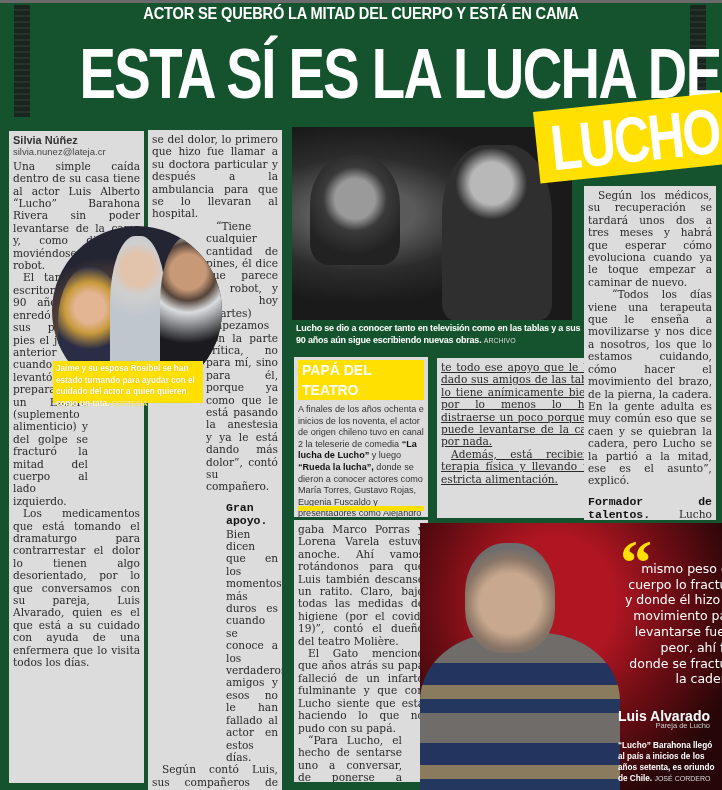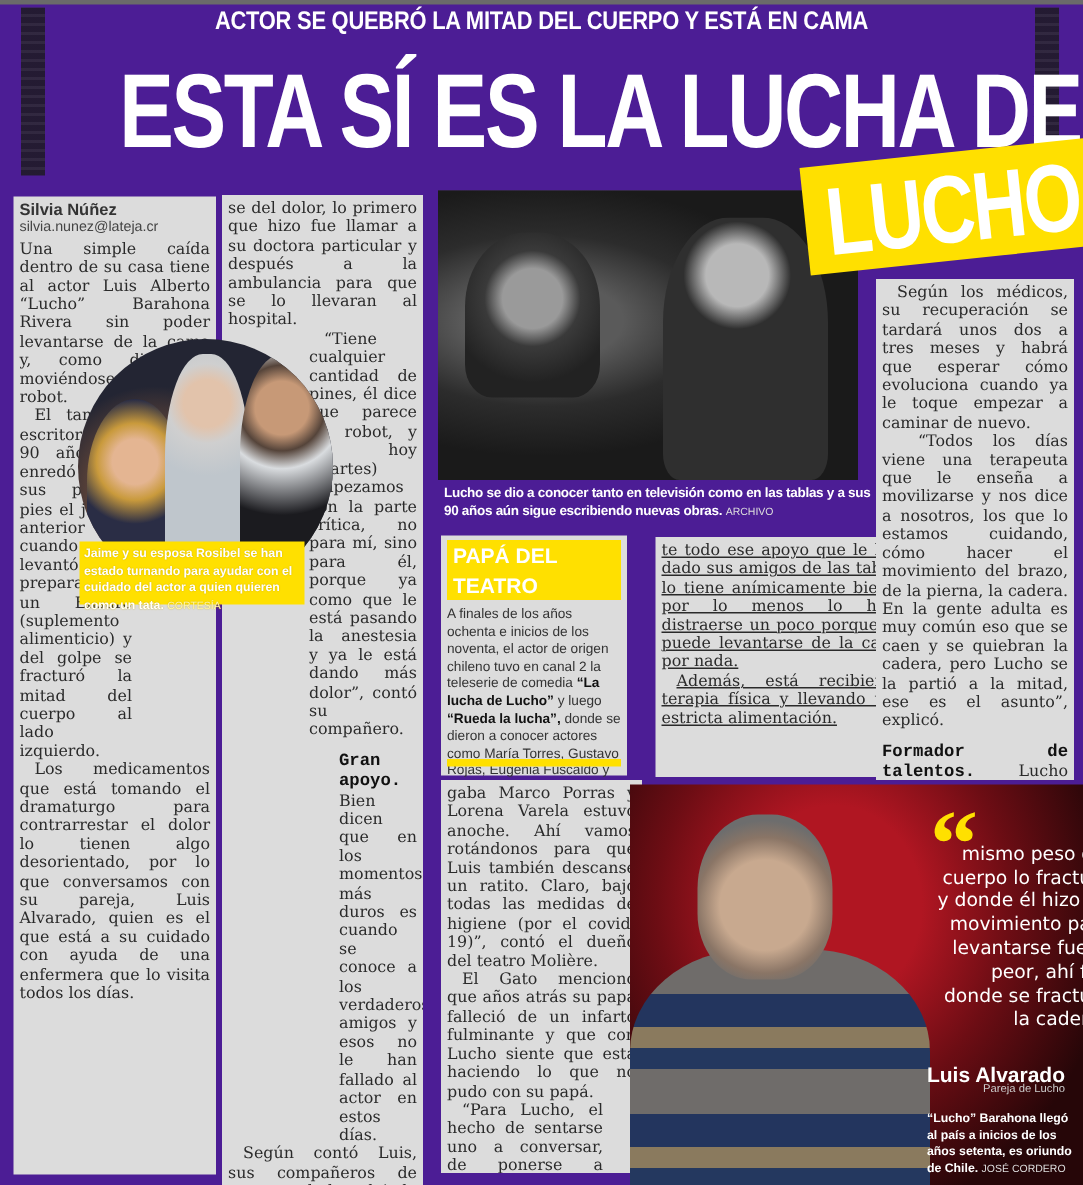--- a/index.html
+++ b/index.html
@@ -1,17 +1,17 @@
 <!DOCTYPE html>
 <html><head>
 <meta charset="utf-8">
 <style>
   * { box-sizing: border-box; margin: 0; padding: 0; }
   body { width: 722px; height: 790px; background: #0d0a0a; overflow: hidden; position: relative; font-family: "DejaVu Serif", serif; }
-  .page { position: absolute; left: 0; top: 0; width: 722px; height: 790px; background: #4c1d95; }
+  .page { position: absolute; left: 0; top: 0; width: 722px; height: 790px; background: #14532d; }
   .topline { position: absolute; left: 0; top: 0; width: 722px; height: 3px; background: #6a6a6a; }
   .curtain { position: absolute; top: 5px; width: 16px; height: 112px; background: repeating-linear-gradient(0deg,#1a1a1a 0 4px,#2b2b2b 4px 6px); opacity: .8; }
   .kicker { position: absolute; left: 0; top: 4px; width: 722px; text-align: center; color: #fff; font-family: "Liberation Sans", sans-serif; font-weight: bold; font-size: 17px; letter-spacing: -0.2px; transform: scaleX(0.86); }
   .headline { position: absolute; left: 0; top: 34px; width: 722px; text-align: center; color: #fff; font-family: "Liberation Sans", sans-serif; font-weight: bold; font-size: 70px; line-height: 80px; letter-spacing: -2px; transform: scaleX(0.78); white-space: nowrap; }
   .lucho-tag { position: absolute; left: 533px; top: 112px; width: 194px; height: 72px; background: #ffe000; transform: rotate(-6deg); transform-origin: left top; }
   .lucho-tag span { position: absolute; left: 14px; top: -2px; color: #fff; font-family: "Liberation Sans", sans-serif; font-weight: bold; font-size: 64px; line-height: 80px; letter-spacing: -2px; transform: scaleX(0.78); transform-origin: left top; display: block; white-space: nowrap; }
 
   .col { position: absolute; background: #dcdcdc; color: #2a2a2a; font-size: 10.6px; line-height: 12.4px; padding: 3px 4px; text-align: justify; hyphens: auto; overflow: hidden; }
   .col p { text-indent: 10px; }
   .col p.noind { text-indent: 0; }
@@ -25,21 +25,21 @@
   .photo-caption { position: absolute; left: 296px; top: 322px; width: 288px; color: #fff; font-family: "Liberation Sans", sans-serif; font-weight: bold; font-size: 9px; line-height: 12px; letter-spacing: -0.2px; }
   .credit { font-weight: normal; font-size: 7px; color: #ddd; letter-spacing: 0; }
 
   .circle-photo { position: absolute; left: 52px; top: 226px; width: 170px; height: 170px; border-radius: 50%; overflow: hidden; background: radial-gradient(circle at 30% 60%, #d9a36a 0 12%, #6a4a3a 22%, #232533 45%), #1c1c24; }
   .circle-photo .p1 { position: absolute; left: 6px; top: 40px; width: 64px; height: 110px; border-radius: 50% 50% 30% 30%; background: radial-gradient(circle at 50% 38%, #e4b592 0 20%, #c99a3c 34%, #2a2d45 55%); }
   .circle-photo .p2 { position: absolute; left: 58px; top: 10px; width: 56px; height: 150px; border-radius: 45% 45% 10% 10%; background: radial-gradient(circle at 50% 22%, #e2c3ab 0 13%, #cfcfcf 22%, #bfc6cc 40%); }
   .circle-photo .p3 { position: absolute; left: 108px; top: 10px; width: 62px; height: 150px; border-radius: 45% 45% 10% 10%; background: radial-gradient(circle at 45% 24%, #c79977 0 15%, #55443a 24%, #d9dcdf 34%, #1b1b1f 60%); }
   .circle-caption { position: absolute; left: 53px; top: 361px; width: 150px; height: 42px; background: #ffe000; padding: 2px 3px; color: #fff; font-family: "Liberation Sans", sans-serif; font-weight: bold; font-size: 8.2px; line-height: 11.5px; text-shadow: 0 0 1px #c9a800; }
   .circle-caption .credit { color: #fff8b0; }
 
-  .box-teatro { position: absolute; left: 294px; top: 357px; width: 124px; height: 160px; background: #dcdcdc; padding: 3px 4px; }
+  .box-teatro { position: absolute; left: 294px; top: 357px; width: 134px; height: 160px; background: #dcdcdc; padding: 3px 4px; }
   .box-teatro .title { background: #ffe000; color: #fff; font-family: "Liberation Sans", sans-serif; font-weight: bold; font-size: 14px; line-height: 20px; padding: 0 4px; letter-spacing: 0; transform-origin: left; }
   .box-teatro .body { font-family: "Liberation Sans", sans-serif; font-size: 9.1px; line-height: 11.6px; color: #333; margin-top: 4px; }
   .box-teatro .body b { color: #111; }
   .box-teatro .bar { position: absolute; left: 4px; right: 4px; bottom: 6px; height: 5px; background: #ffe000; }
 
   .portrait { position: absolute; left: 420px; top: 523px; width: 302px; height: 267px; background: radial-gradient(ellipse at 45% 30%, #b01622 0 25%, #6d0d14 50%, #260608 80%); overflow: hidden; }
   .portrait .head { position: absolute; left: 45px; top: 20px; width: 90px; height: 110px; border-radius: 45% 45% 40% 40%; background: radial-gradient(circle at 50% 55%, #c8a98f 0 40%, #8a7566 60%, #6d6d6d 75%); }
   .portrait .sweater { position: absolute; left: 0; top: 110px; width: 200px; height: 170px; border-radius: 40% 40% 0 0; background: repeating-linear-gradient(180deg, #6f6c6a 0 30px, #23355e 30px 52px, #8a7a5e 52px 66px, #24385f 66px 80px); }
   .quote { position: absolute; left: 624px; top: 545px; width: 116px; text-align: right; color: #fff; font-family: "DejaVu Sans", sans-serif; font-size: 12.5px; line-height: 15.8px; }
   .quote-mark { position: absolute; left: 620px; top: 538px; color: #ffe000; font-family: "Liberation Serif", serif; font-weight: bold; font-size: 64px; line-height: 50px; }

